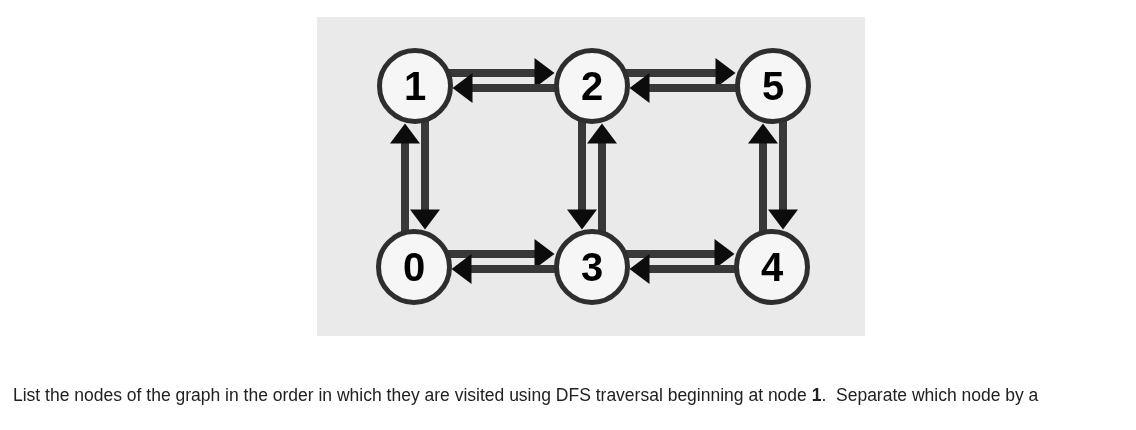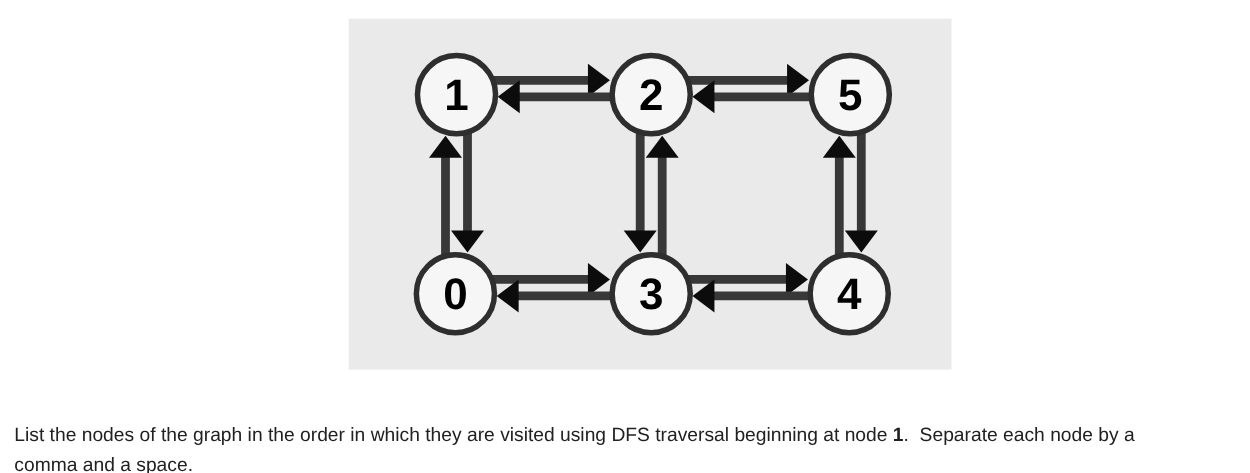--- a/index.html
+++ b/index.html
@@ -81,13 +81,13 @@
       <text x="456" y="83" text-anchor="middle" font-family="&quot;Liberation Sans&quot;, sans-serif" font-size="40" font-weight="bold" fill="#000000">5</text>
       <circle cx="97" cy="250" r="35.5" fill="#f6f6f6" stroke="#2e2e2e" stroke-width="5"></circle>
       <text x="97" y="264" text-anchor="middle" font-family="&quot;Liberation Sans&quot;, sans-serif" font-size="40" font-weight="bold" fill="#000000">0</text>
       <circle cx="275" cy="250" r="35.5" fill="#f6f6f6" stroke="#2e2e2e" stroke-width="5"></circle>
       <text x="275" y="264" text-anchor="middle" font-family="&quot;Liberation Sans&quot;, sans-serif" font-size="40" font-weight="bold" fill="#000000">3</text>
       <circle cx="455" cy="250" r="35.5" fill="#f6f6f6" stroke="#2e2e2e" stroke-width="5"></circle>
       <text x="455" y="264" text-anchor="middle" font-family="&quot;Liberation Sans&quot;, sans-serif" font-size="40" font-weight="bold" fill="#000000">4</text>
     </svg>
 </div>
 
-<p class="question"><span>List the nodes of the graph in the order in which they are visited using DFS traversal beginning at node </span><strong>1</strong><span>.  Separate each node by a</span><br><span>comma and a space.</span></p>
+<p class="question"><span>List the nodes of the graph in the order in which they are visited using DFS traversal beginning at node </span><strong>1</strong><span>.  Separate which node by a</span><br></p>
 
 </body></html>

